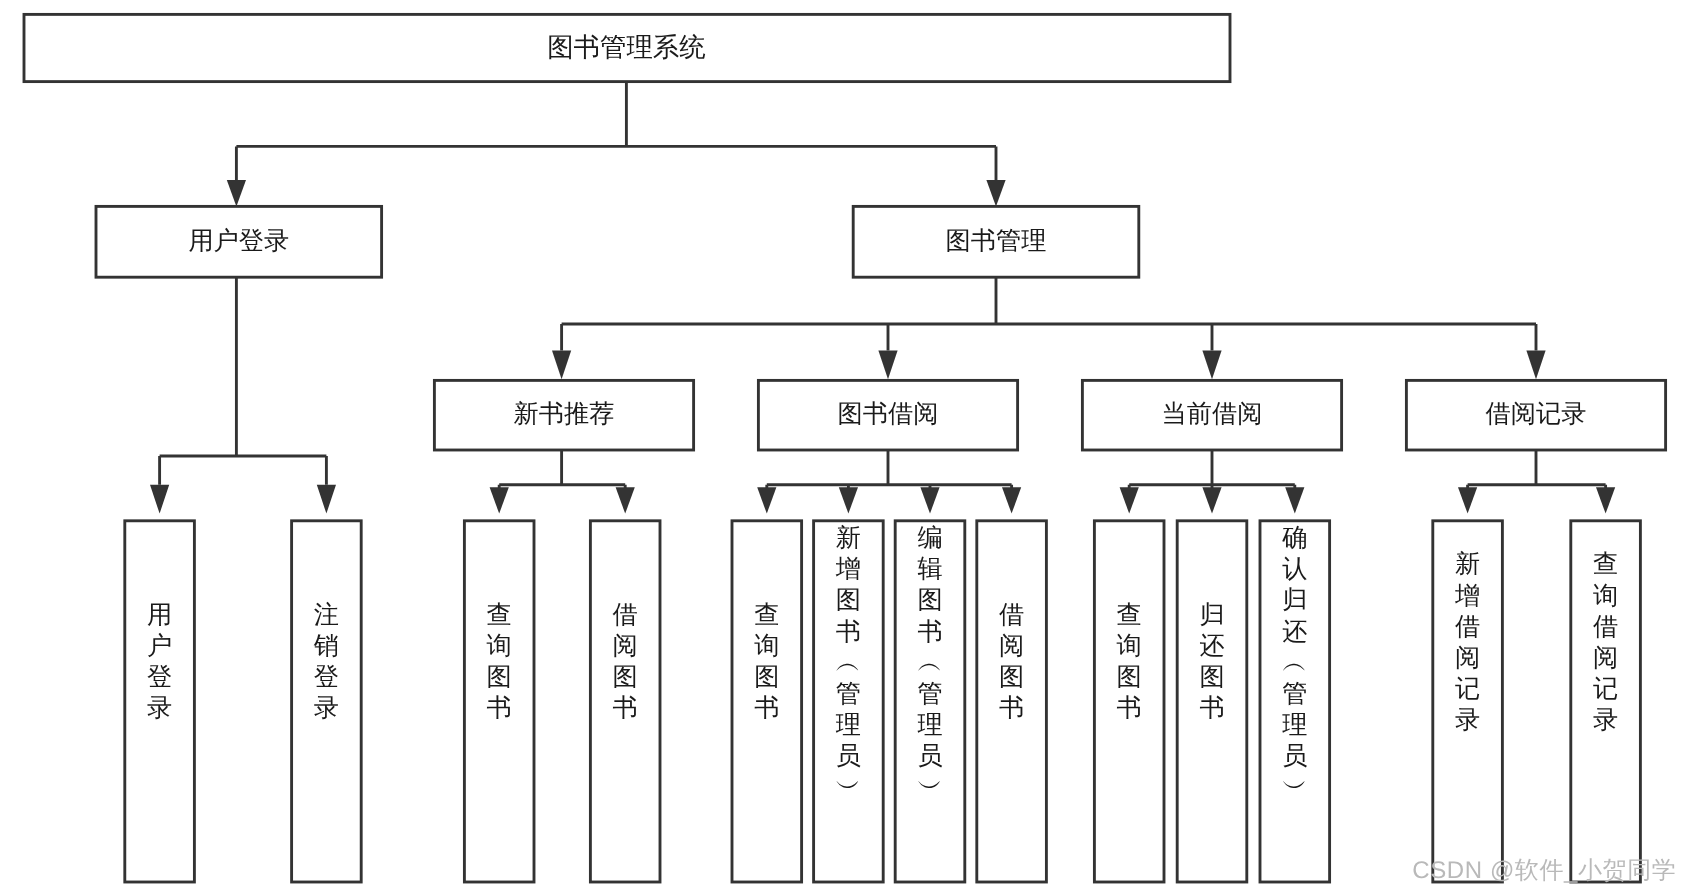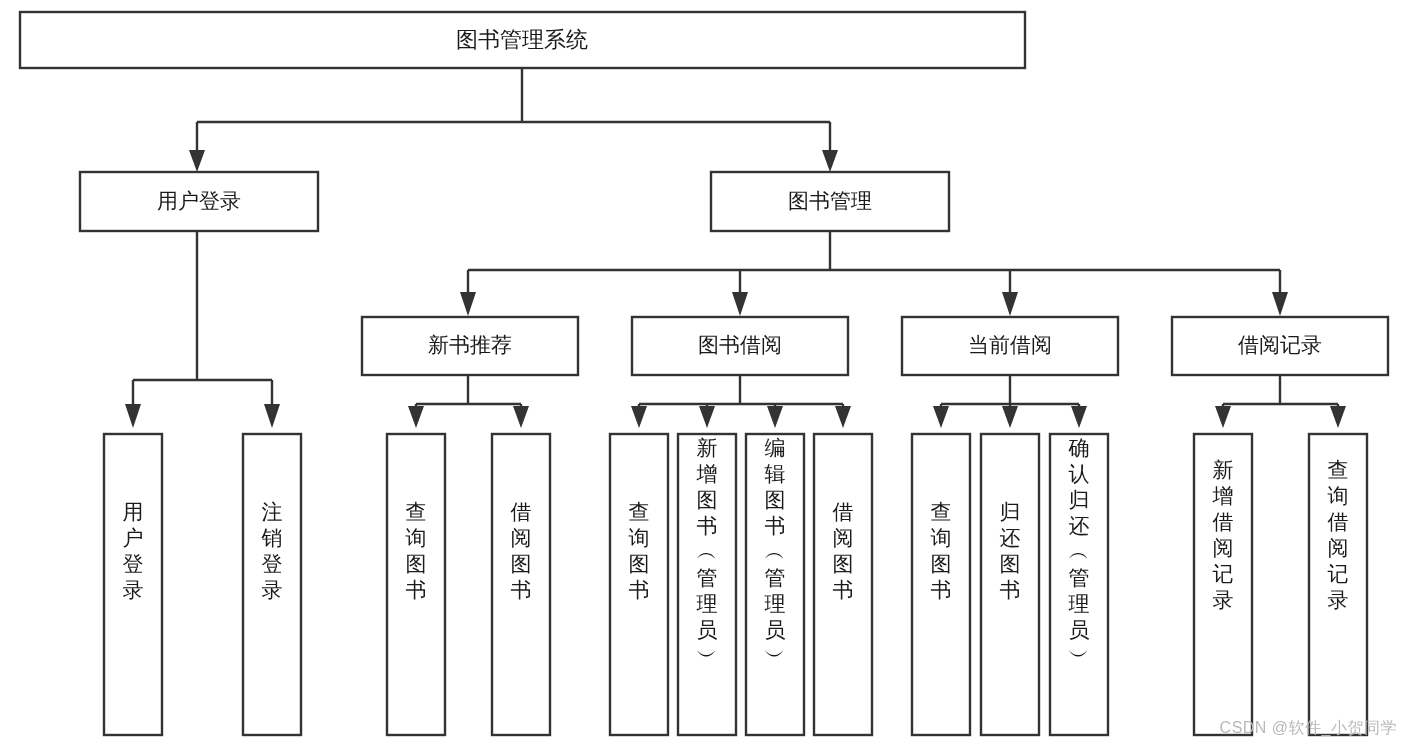--- a/index.html
+++ b/index.html
@@ -50,21 +50,21 @@
     text-anchor: middle;
   }
   .title-label {
     font-size: 22px;
   }
   .watermark {
     position: absolute;
     right: 8px;
     bottom: 8px;
     font-family: "Liberation Sans", "DejaVu Sans", sans-serif;
-    font-size: 16px;
+    font-size: 20px;
     color: #b9b9b9;
     white-space: nowrap;
     letter-spacing: 0.5px;
   }
 </style>
 </head>
 <body>
 
 <div id="diagram-root">
   <svg width="1405" height="747" viewBox="0 0 1405 747" xmlns="http://www.w3.org/2000/svg">

